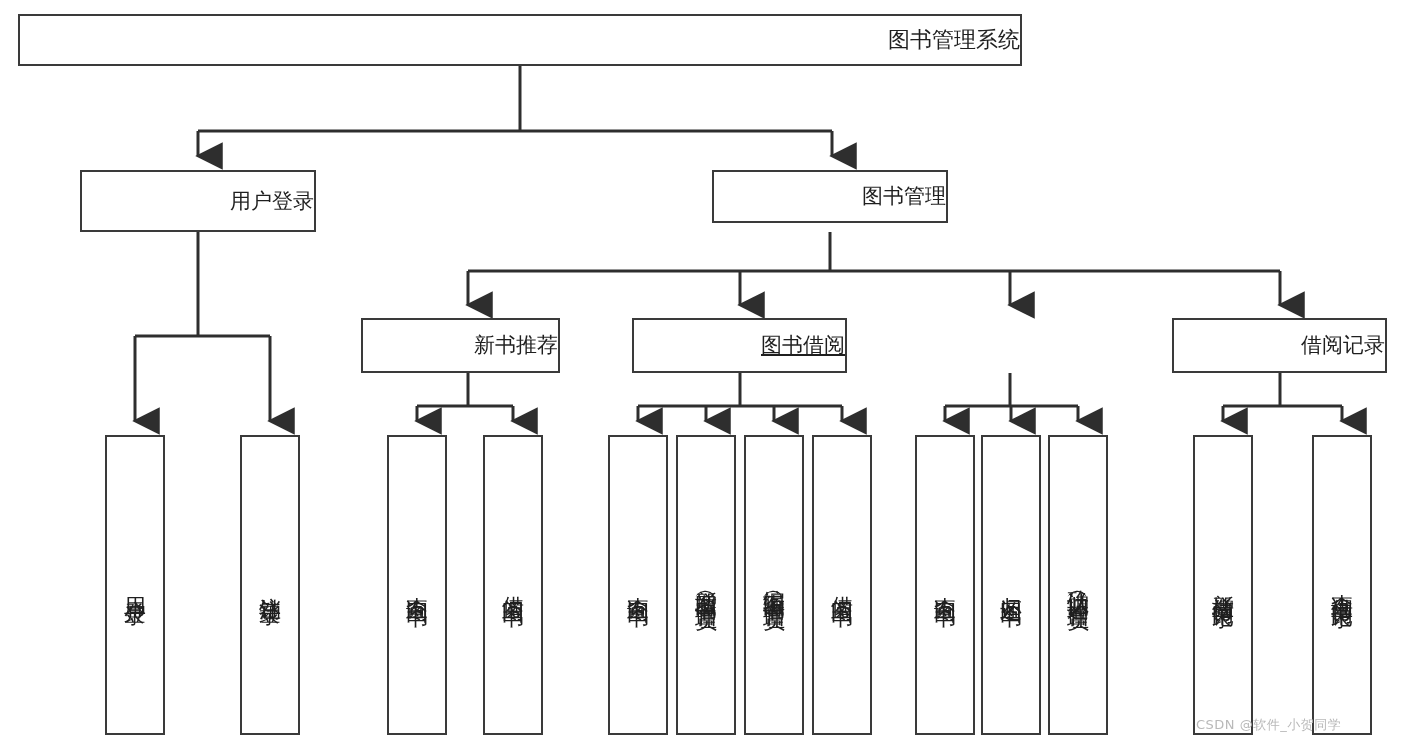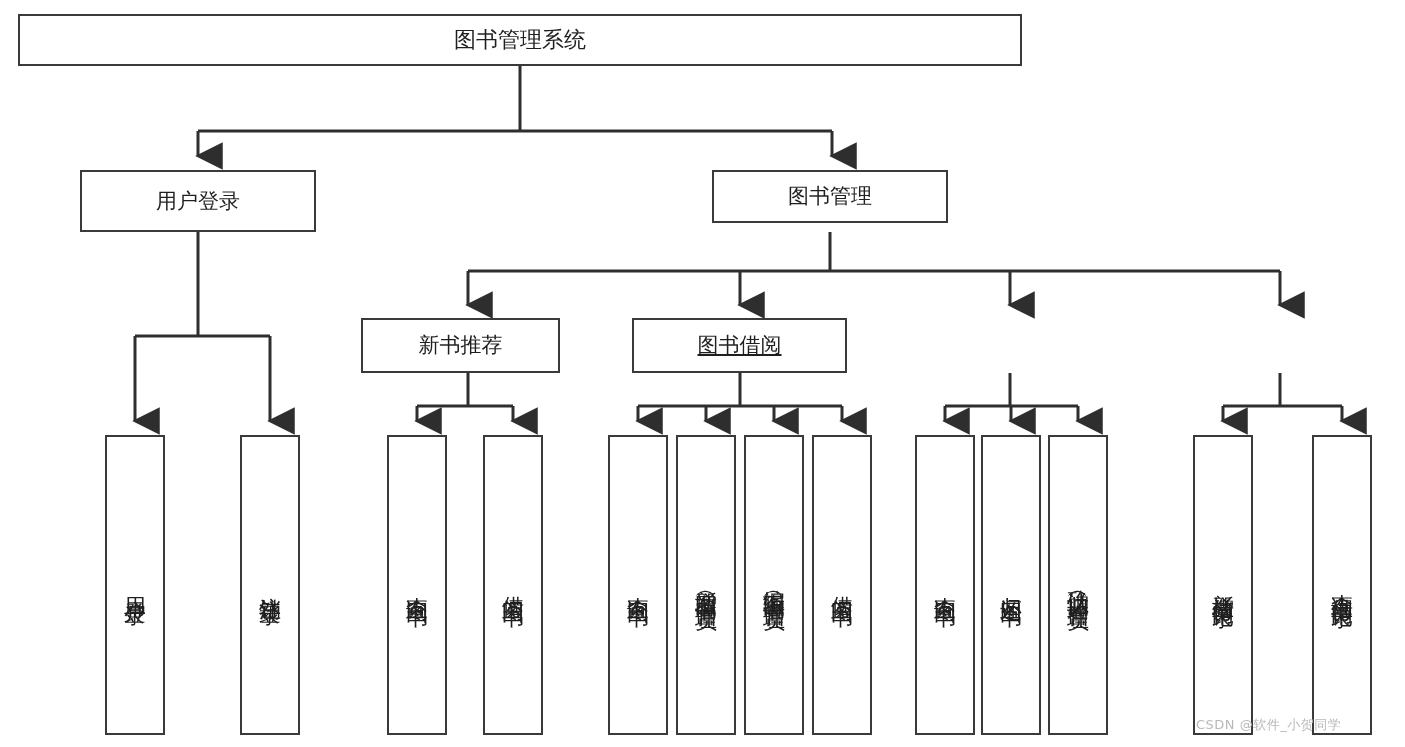--- a/index.html
+++ b/index.html
@@ -26,21 +26,21 @@
     width: 1405px;
     height: 747px;
   }
   .node {
     position: absolute;
     box-sizing: border-box;
     background: #ffffff;
     border: 2.5px solid #3a3a3a;
     display: flex;
     align-items: center;
-    justify-content: center;
+    justify-content: flex-end;
     color: #1f1f1f;
   }
   .node .label {
     display: block;
     text-align: center;
     line-height: 1.24;
     white-space: nowrap;
   }
   .node.horiz .label {
     font-size: 21px;
@@ -134,20 +134,23 @@
   <div class="node horiz" style="left:712px; top:170px; width:236px; height:53px;">
     <span class="label">图书管理</span>
   </div>
 
   <div class="node horiz" style="left:361px; top:318px; width:199px; height:55px;">
     <span class="label">新书推荐</span>
   </div>
   <div class="node horiz" style="left:632px; top:318px; width:215px; height:55px;text-decoration:underline;">
     <span class="label">图书借阅</span>
   </div>
+  <div class="node horiz" style="left:1172px; top:318px; width:215px; height:55px;">
+    <span class="label">借阅记录</span>
+  </div>
 
   <div class="node vert" style="left:105px; top:435px; width:60px; height:300px;">
     <span class="label">用户登录</span>
   </div>
   <div class="node vert" style="left:240px; top:435px; width:60px; height:300px;">
     <span class="label">注销登录</span>
   </div>
 
   <div class="node vert" style="left:387px; top:435px; width:60px; height:300px;">
     <span class="label">查询图书</span>

